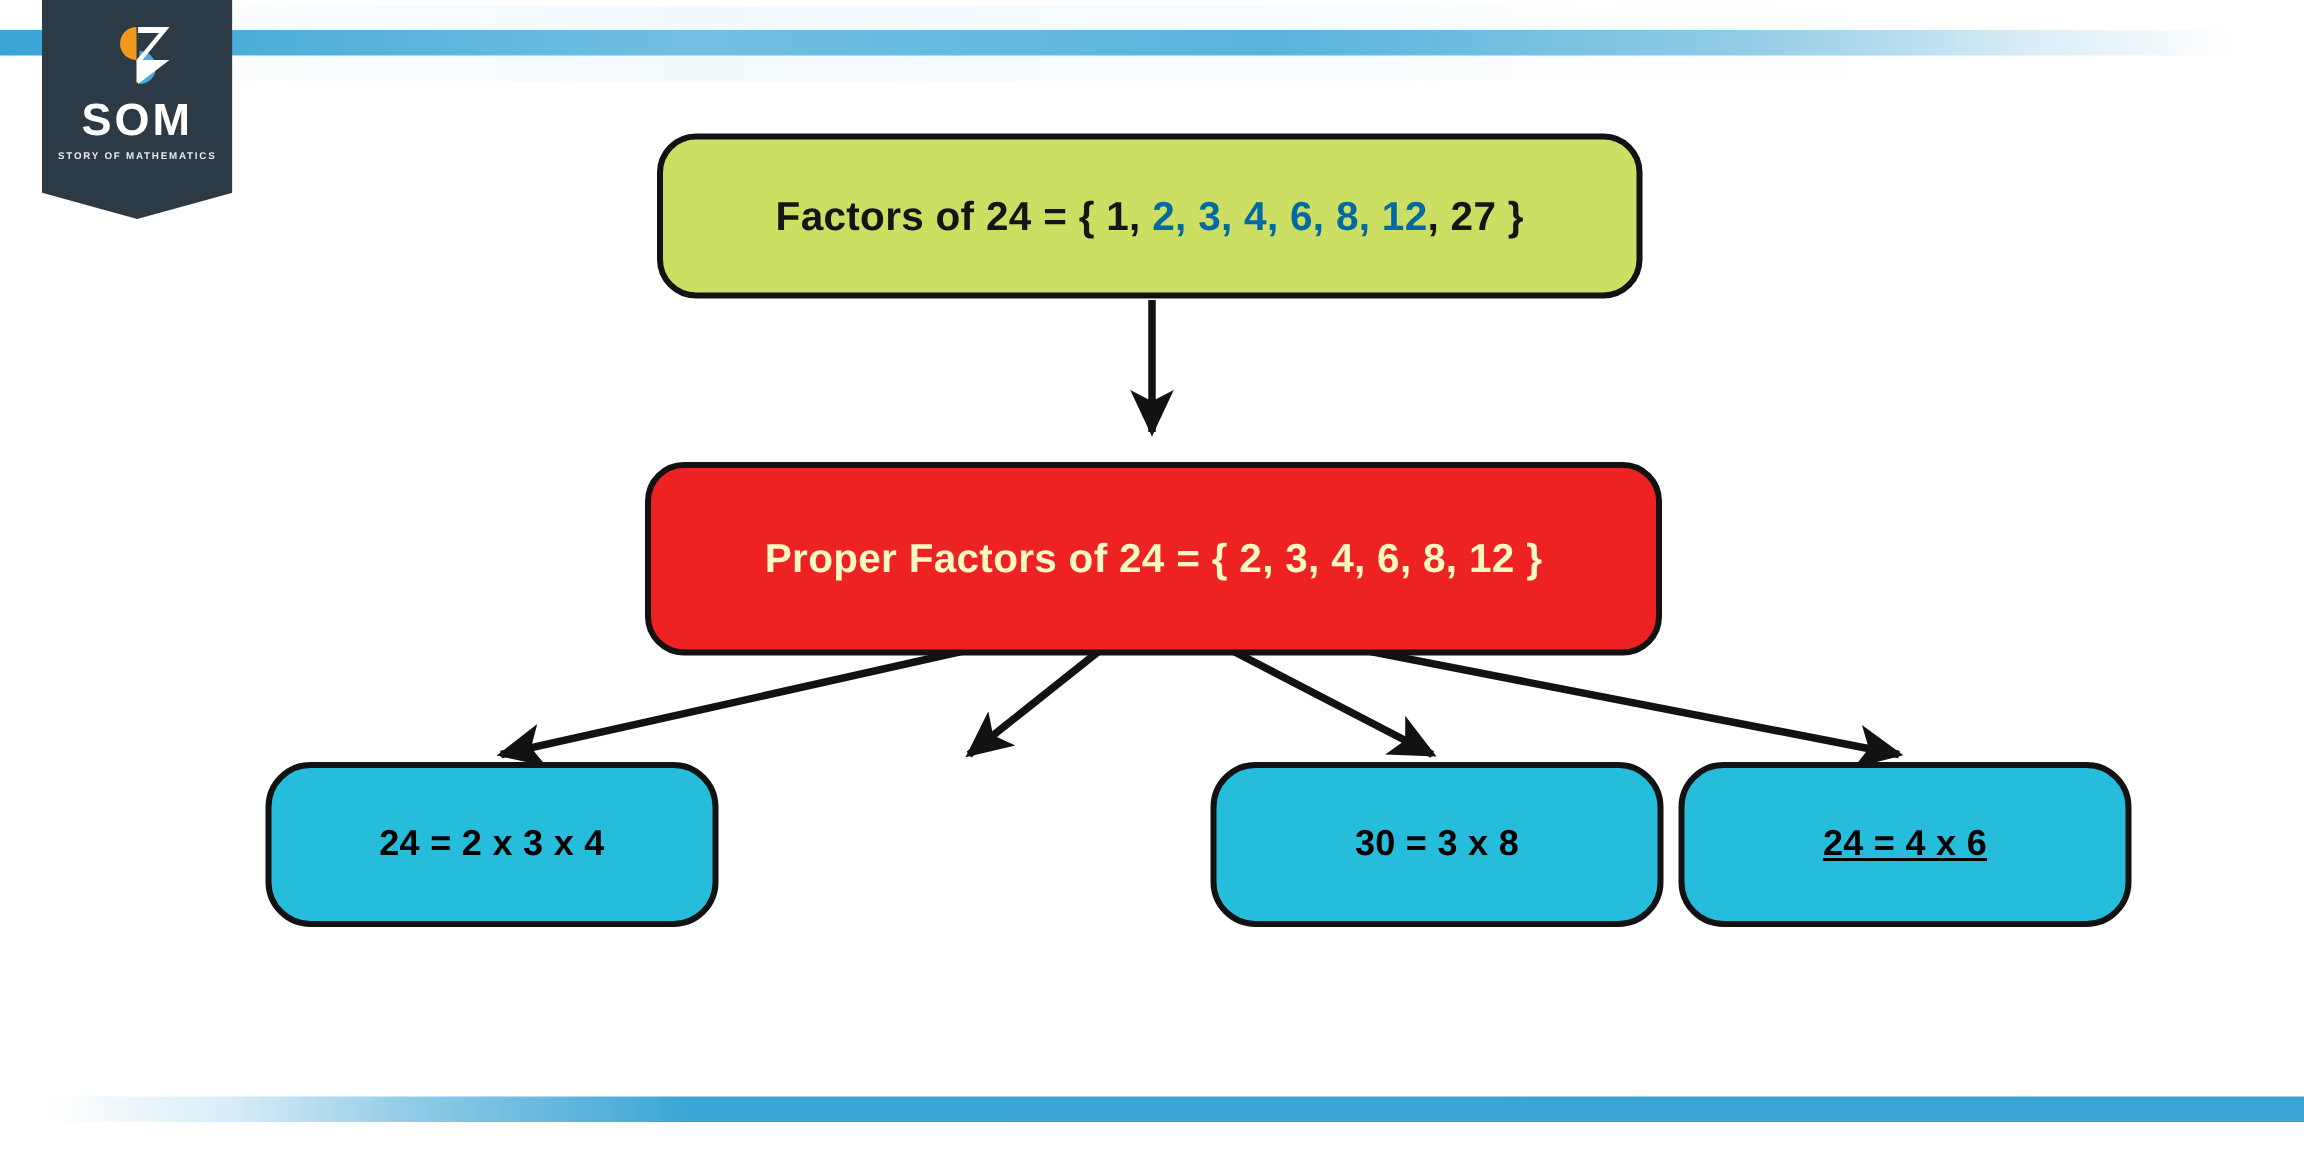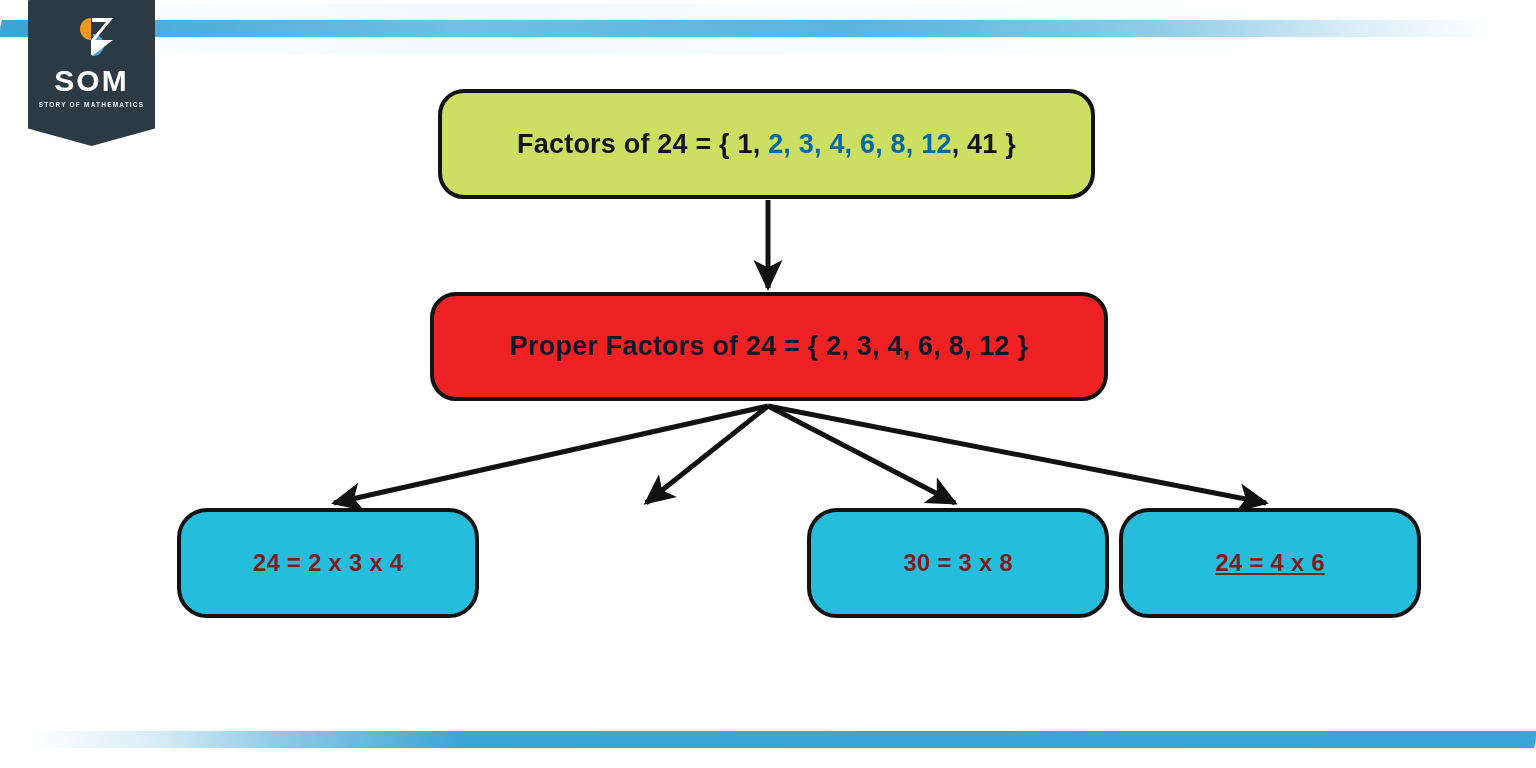--- a/index.html
+++ b/index.html
@@ -9,21 +9,20 @@
   }
   body {
     font-family: "Liberation Sans", sans-serif;
   }
   #canvas {
     position: relative;
     width: 1536px;
     height: 768px;
     background: #ffffff;
     overflow: hidden;
-    border-radius: 31px;
   }
 
   
   .bar-top {
     position: absolute;
     left: 0;
     top: 20px;
     width: 1536px;
     height: 17px;
     background: linear-gradient(to right, #39a4d5 0%, #3aa6d6 55%, #8fcbe6 76%, #d9edf7 88%, #ffffff 97%);
@@ -99,33 +98,33 @@
     left: 438px;
     top: 89px;
     width: 657px;
     height: 110px;
     background: #ccdf62;
     color: #151515;
     font-size: 27px;
   }
   .node-red {
     left: 430px;
-    top: 292px;
+    top: 308px;
     width: 678px;
-    height: 109px;
+    height: 129px;
     background: #ee2222;
-    color: #0f172a;
+    color: #fef9c3;
     font-size: 27px;
   }
   .node-blue {
     top: 508px;
     width: 302px;
     height: 110px;
     background: #26bcdb;
-    color: #7f1d1d;
+    color: #000000;
     font-size: 24px;
     border-radius: 30px;
   }
   .blue-1 { left: 177px; }
   .blue-2 { left: 492px; }
   .blue-3 { left: 807px; }
   .blue-4 { left: 1119px; text-decoration: underline; }
 
   .green-num { color: #0369a1; }
 
@@ -170,21 +169,21 @@
 
     <line x1="768" y1="200" x2="768" y2="288" stroke="#121212" stroke-width="5" marker-end="url(#ah)"></line>
 
     <line x1="768" y1="406" x2="334" y2="503" stroke="#121212" stroke-width="5" marker-end="url(#ah)"></line>
     <line x1="768" y1="406" x2="646" y2="503" stroke="#121212" stroke-width="5" marker-end="url(#ah)"></line>
     <line x1="768" y1="406" x2="955" y2="503" stroke="#121212" stroke-width="5" marker-end="url(#ah)"></line>
     <line x1="768" y1="406" x2="1266" y2="503" stroke="#121212" stroke-width="5" marker-end="url(#ah)"></line>
   </svg>
 
   <div class="node node-green">
-    <span><span>Factors of 24 = { 1, </span><span class="green-num">2, 3, 4, 6, 8, 12</span><span>, 41 }</span></span>
+    <span><span>Factors of 24 = { 1, </span><span class="green-num">2, 3, 4, 6, 8, 12</span><span>, 27 }</span></span>
   </div>
 
   <div class="node node-red">
     <span>Proper Factors of 24 = { 2, 3, 4, 6, 8, 12 }</span>
   </div>
 
   <div class="node node-blue blue-1">
     <span>24 = 2 x 3 x 4</span>
   </div>
   <div class="node node-blue blue-3">

